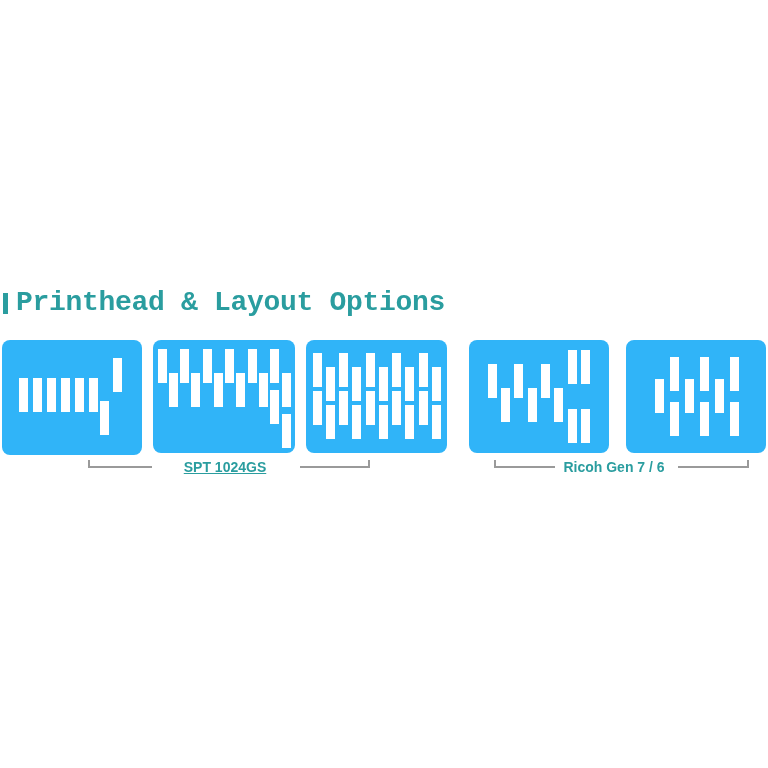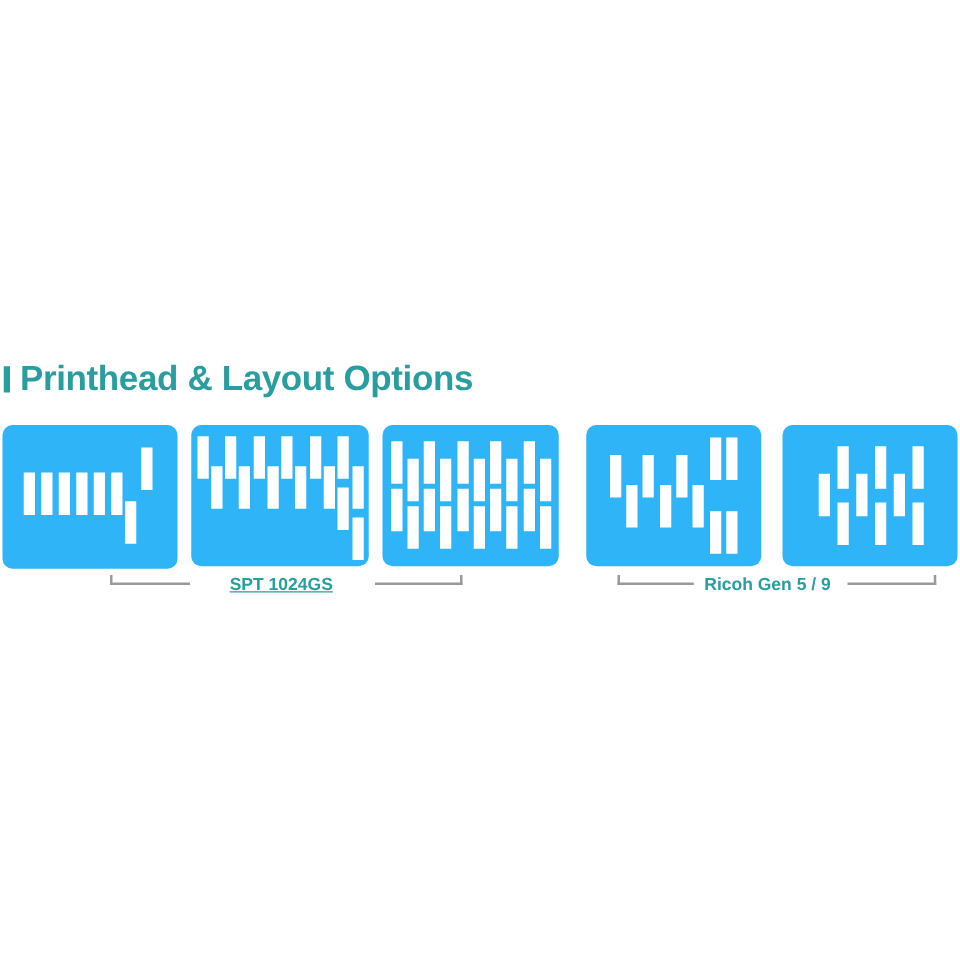--- a/index.html
+++ b/index.html
@@ -3,21 +3,21 @@
   <meta charset="utf-8">
   <style>
     html, body { margin: 0; padding: 0; }
     body {
       width: 768px; height: 768px; background: #ffffff; position: relative; overflow: hidden;
       font-family: "Liberation Sans", "DejaVu Sans", sans-serif;
     }
     .title-marker { position: absolute; left: 3px; top: 293px; width: 5px; height: 21px; }
     .title {
       position: absolute; left: 16px; top: 285px; font-size: 28px; font-weight: bold;
-      letter-spacing: -0.3px; white-space: nowrap; line-height: 36px;
+      letter-spacing: -0.3px; white-space: nowrap; line-height: 36px; font-family: Liberation Mono, monospace;
     }
     .panel { position: absolute; border-radius: 8px; }
     .bar { position: absolute; background: #ffffff; width: 9px; height: 34px; }
     .bracket { position: absolute; border-bottom: 2px solid #9a9a9a; height: 6px; }
     .bracket.left { border-left: 2px solid #9a9a9a; }
     .bracket.right { border-right: 2px solid #9a9a9a; }
     .group-label {
       position: absolute; top: 458px; font-size: 14px; font-weight: bold;
       transform: translateX(-50%); white-space: nowrap; line-height: 18px;
     }
@@ -95,14 +95,14 @@
     <div class="bar" style="left: 670px; top: 402px; background: rgb(255, 255, 255);"></div>
     <div class="bar" style="left: 700px; top: 402px; background: rgb(255, 255, 255);"></div>
     <div class="bar" style="left: 730px; top: 402px; background: rgb(255, 255, 255);"></div>
   </div>
 <div id="groups">
     <div class="bracket left" style="left: 88px; top: 460px; width: 62px;"></div>
     <div class="bracket right" style="left: 300px; top: 460px; width: 68px;"></div>
     <div class="group-label" style="left: 225px; color: rgb(42, 157, 159); text-decoration: underline;">SPT 1024GS</div>
     <div class="bracket left" style="left: 494px; top: 460px; width: 59px;"></div>
     <div class="bracket right" style="left: 678px; top: 460px; width: 69px;"></div>
-    <div class="group-label" style="left: 614px; color: rgb(42, 157, 159);">Ricoh Gen 5 / 9</div>
+    <div class="group-label" style="left: 614px; color: rgb(42, 157, 159);">Ricoh Gen 7 / 6</div>
   </div>
 
 </body></html>

